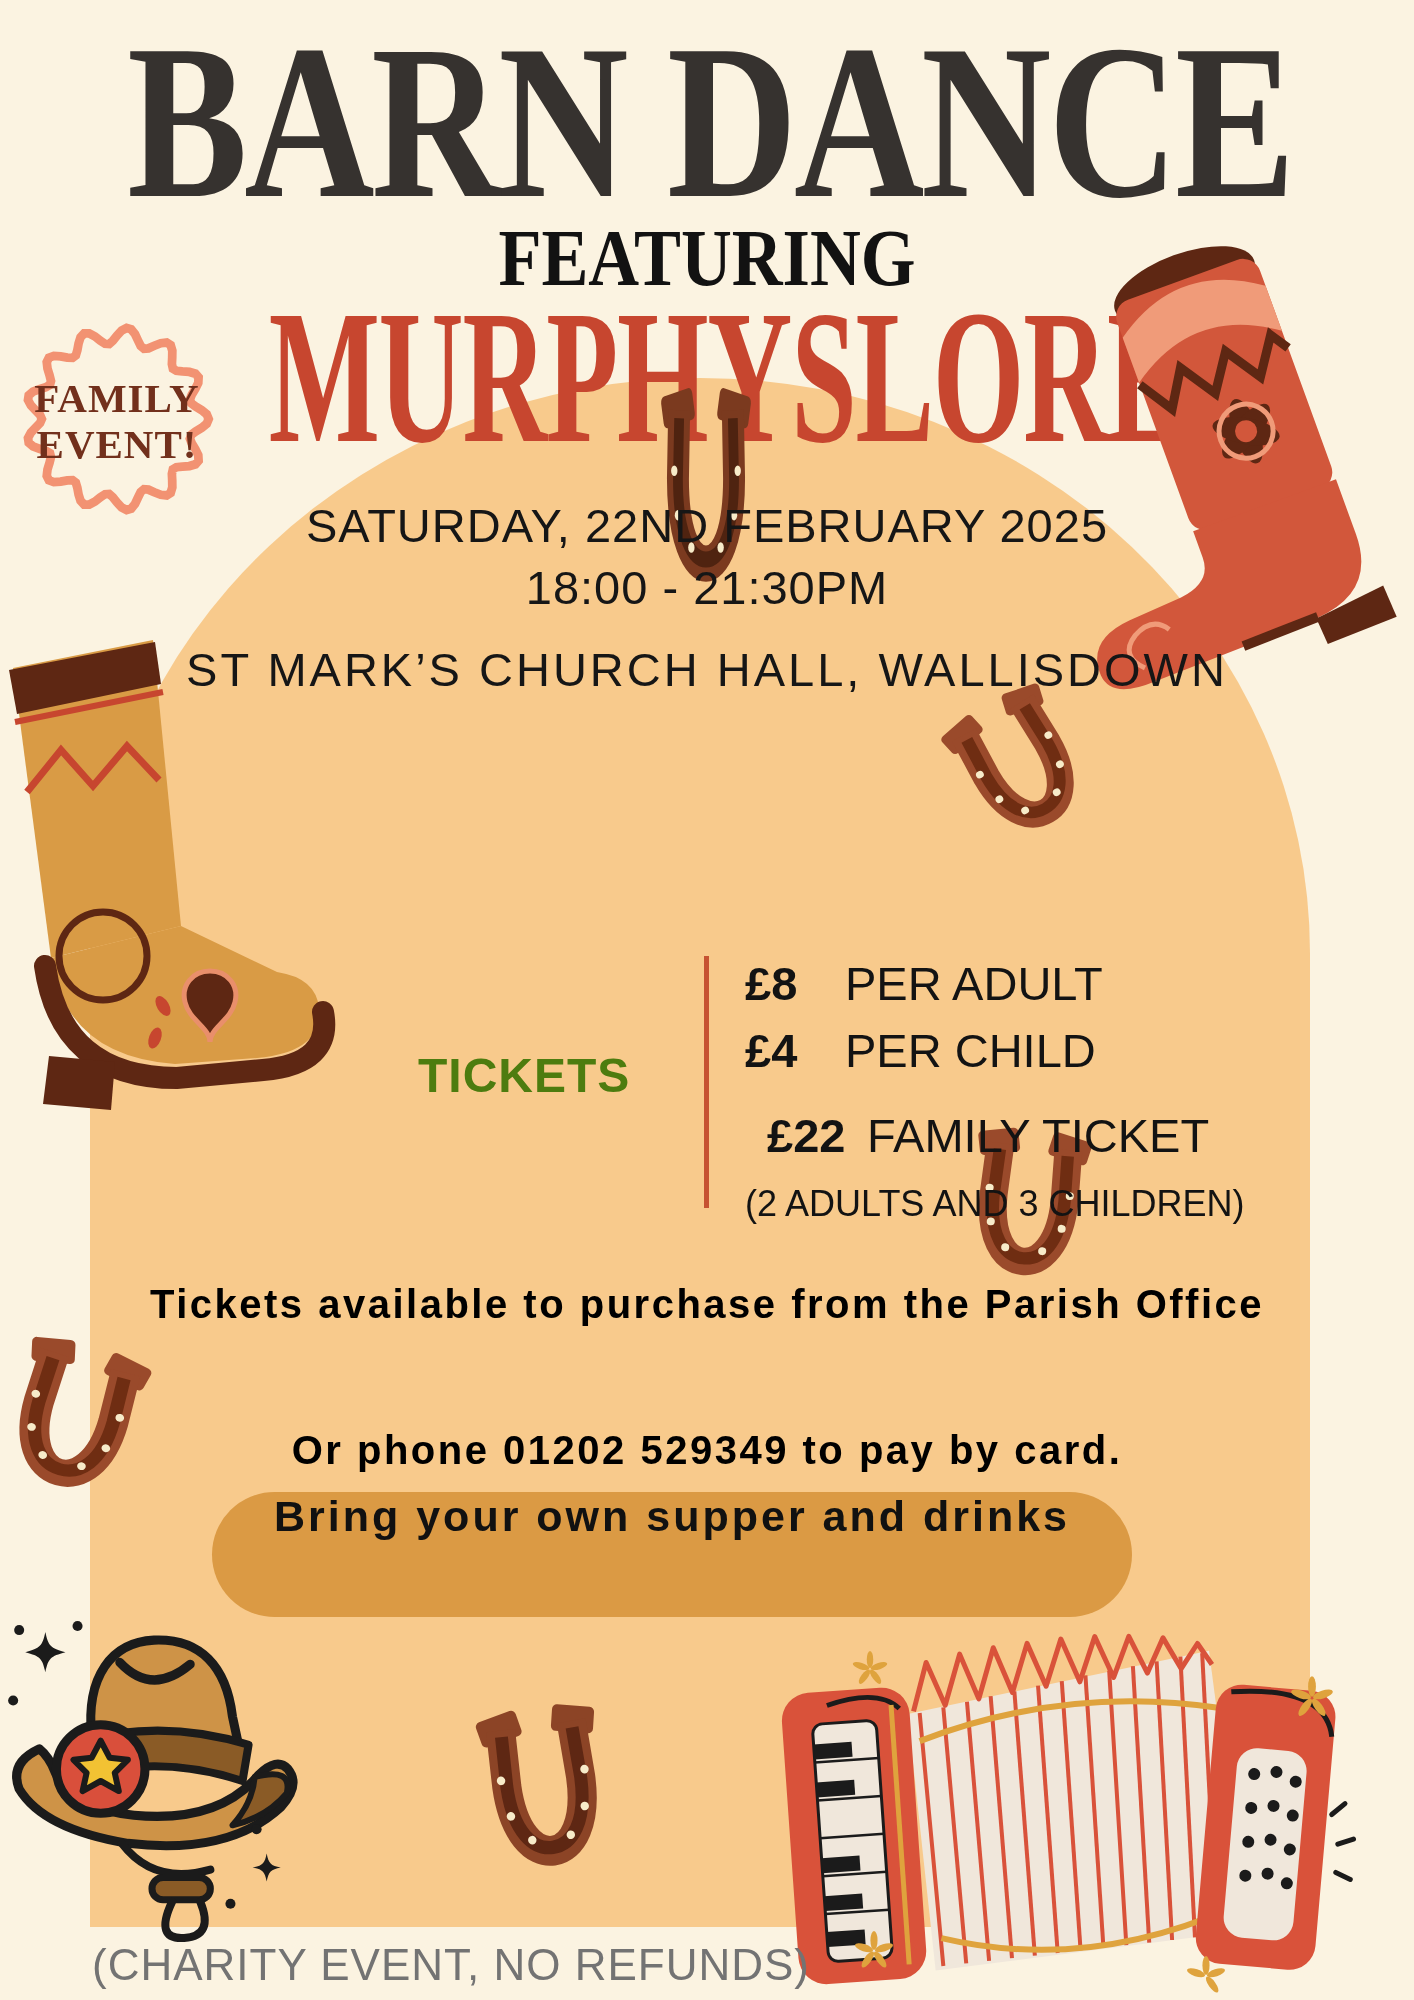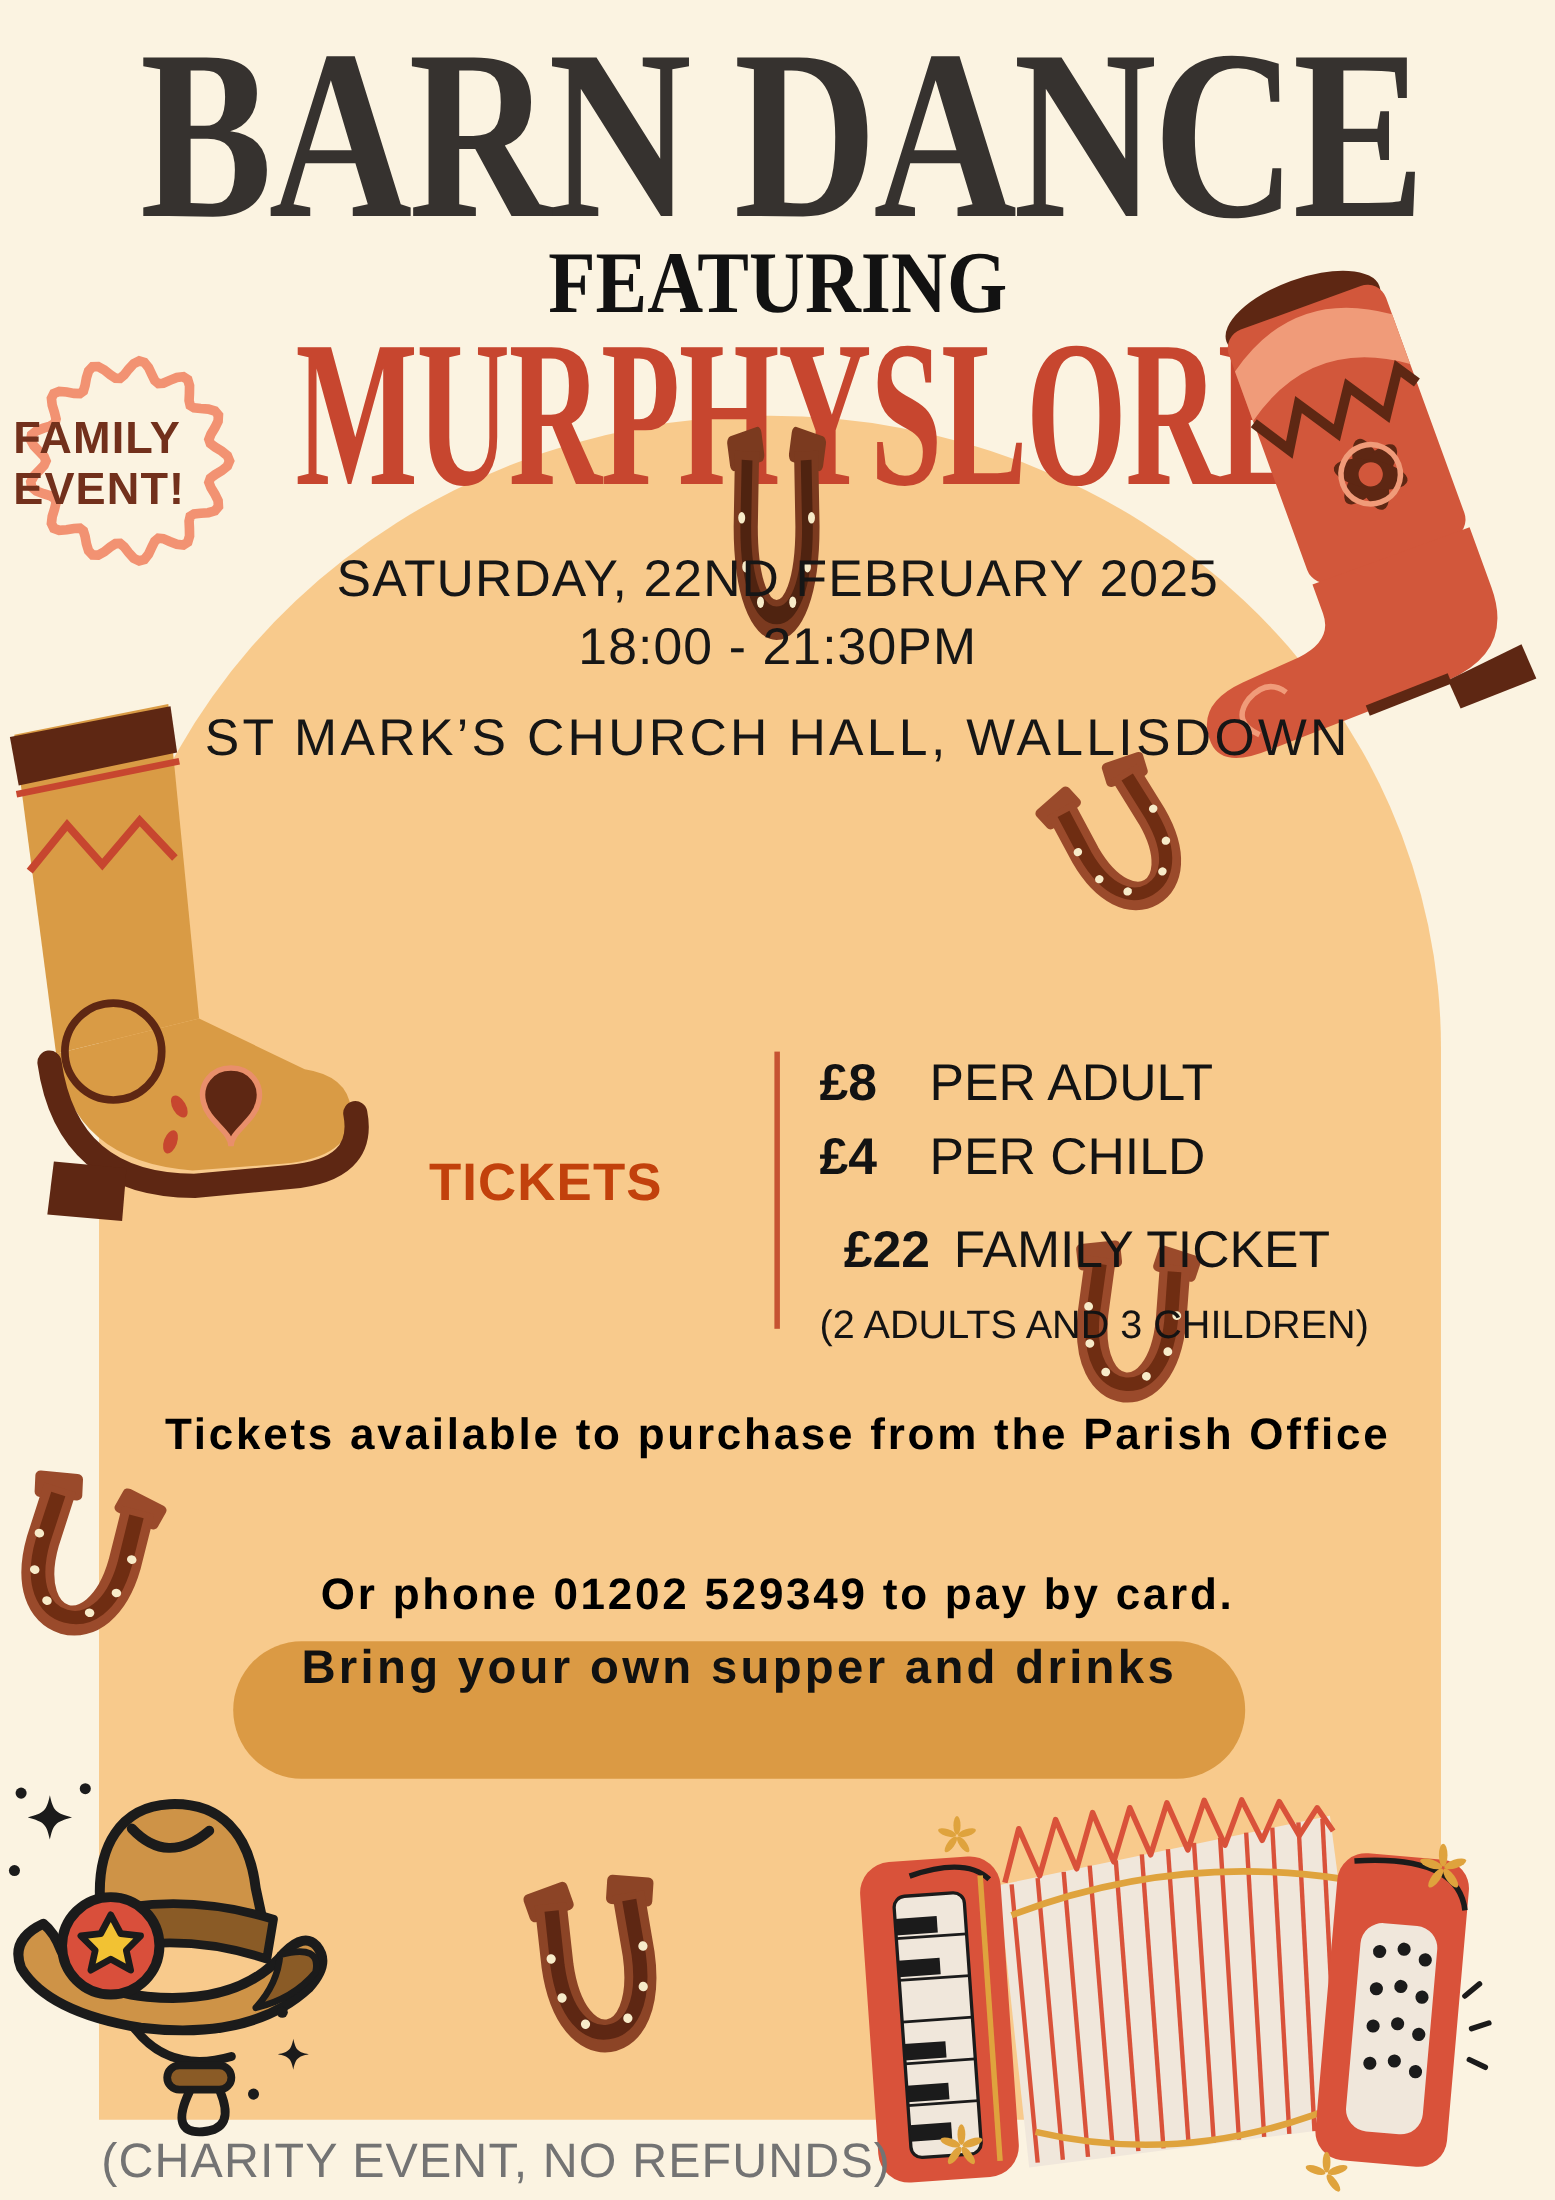--- a/index.html
+++ b/index.html
@@ -31,31 +31,32 @@
   
   .arch{
     left:90px; top:378px; width:1220px; height:1549px;
     background:#F8CA8C;
     border-radius:610px 610px 0 0 / 575px 575px 0 0;
   }
   
   .badge{left:12px; top:316px; width:210px; height:206px;}
   .badge svg{position:absolute; left:0; top:0; width:100%; height:100%;}
   .badge-text{
-    position:absolute; left:0; top:60px; width:100%; text-align:left;
+    position:absolute; left:0; top:60px; width:100%; text-align:center;
     color:#72301C; font-weight:bold; font-size:41px; line-height:1.12;
     letter-spacing:1px;
+    font-family:Liberation Serif, serif;
   }
   
   .evline{font-size:47px; color:#161616; letter-spacing:1px; white-space:nowrap;}
   .venue{letter-spacing:3px;}
   
   .tickets-label{
-    left:390px; top:1048px; font-size:48px; font-weight:bold;
-    color:#c2410c; letter-spacing:1px;
+    left:418px; top:1048px; font-size:48px; font-weight:bold;
+    color:#4d7c0f; letter-spacing:1px;
   }
   .tk-divider{left:704px; top:956px; width:5px; height:252px; background:#C65332;}
   .tk-row{left:745px; font-size:47px; color:#131313; white-space:nowrap;}
   .tk-row .price{display:inline-block; width:100px; font-weight:bold;}
   .tk-note{left:745px; top:1155px; font-size:36px; color:#131313; white-space:nowrap;margin-top:28px;}
   
   .pline{font-size:40px; font-weight:bold; color:#000000; letter-spacing:2.5px; white-space:nowrap;}
   
   .pill{
     left:212px; top:1492px; width:920px; height:125px;

